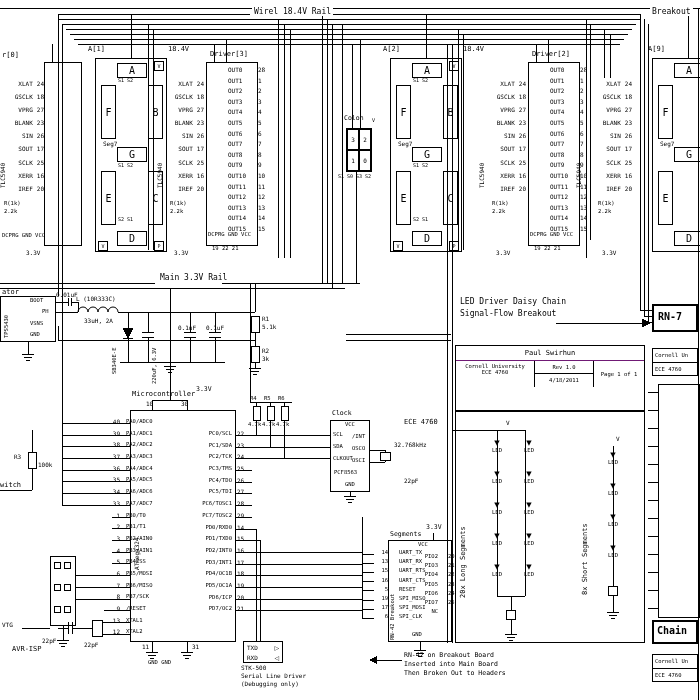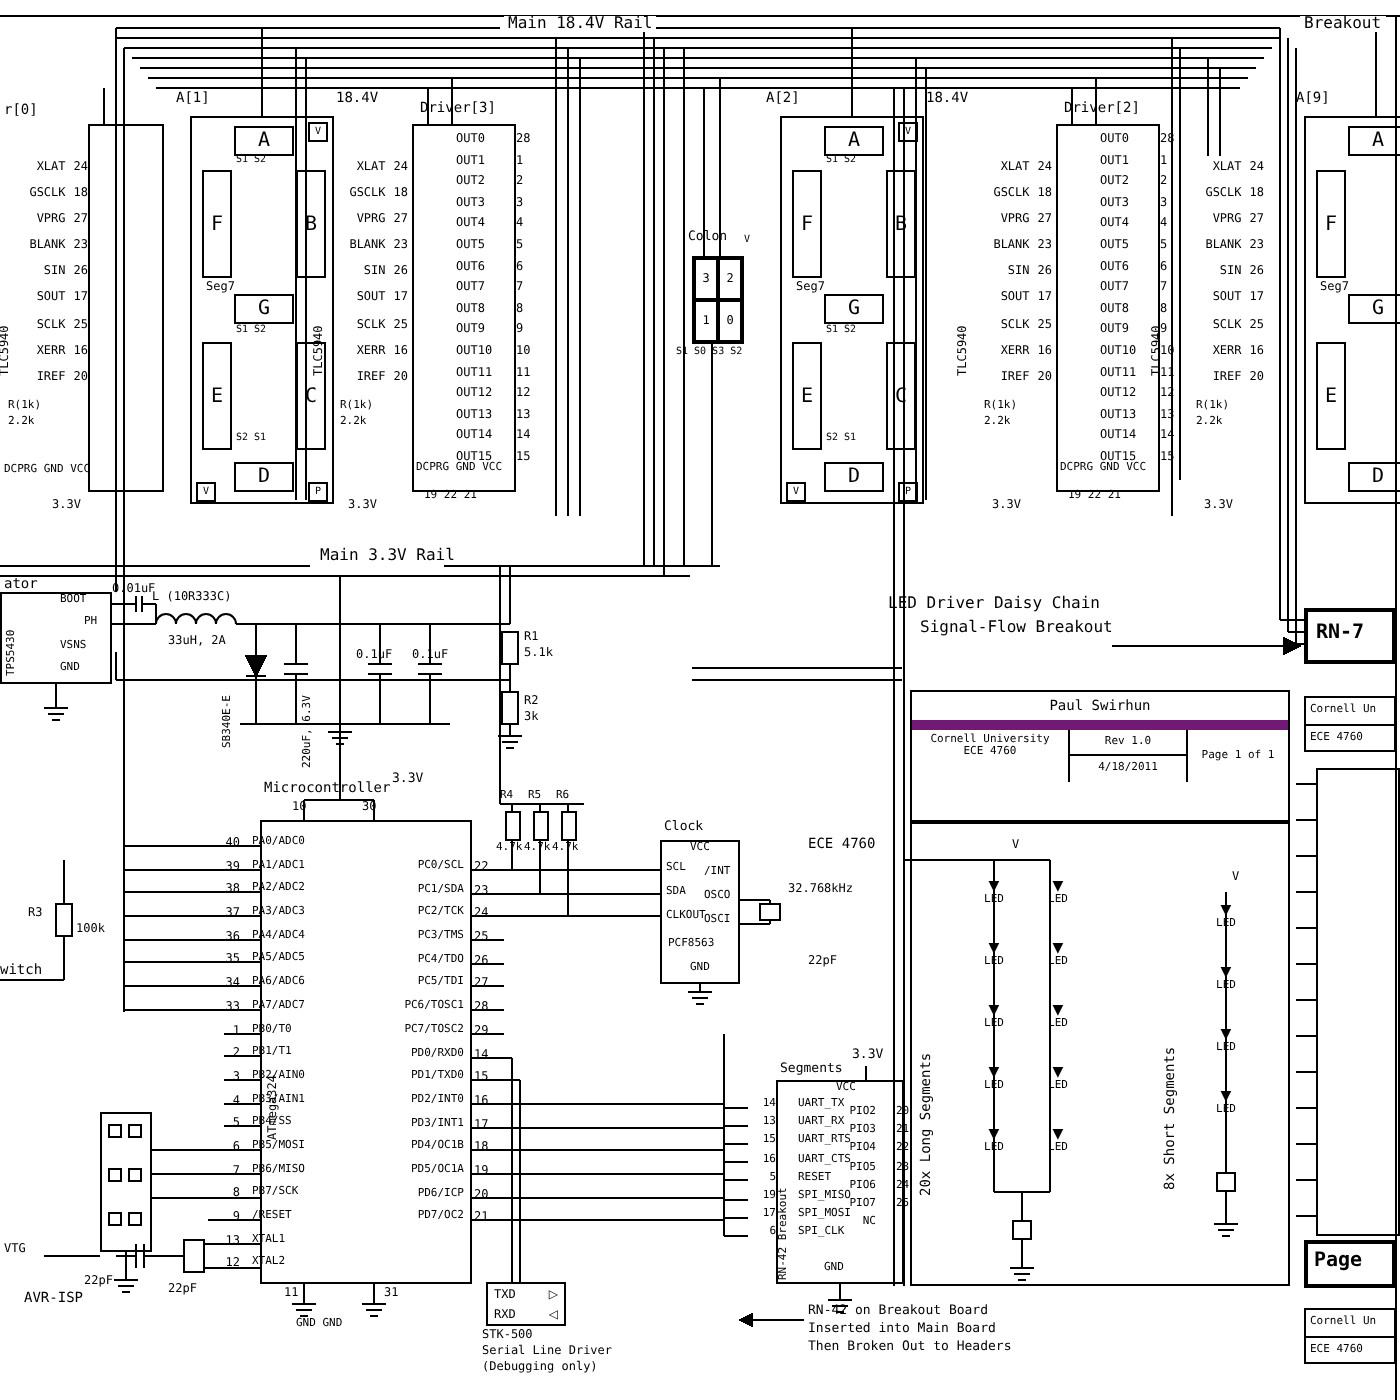--- a/index.html
+++ b/index.html
@@ -304,24 +304,24 @@
       <line x1="648" y1="500" x2="658" y2="500"></line>
         <line x1="648" y1="518" x2="658" y2="518"></line>
       <line x1="648" y1="536" x2="658" y2="536"></line>
         <line x1="648" y1="554" x2="658" y2="554"></line>
       <line x1="648" y1="572" x2="658" y2="572"></line>
         <line x1="648" y1="590" x2="658" y2="590"></line>
       <line x1="648" y1="608" x2="658" y2="608"></line>
     </g>
   </svg>
 
-  <div class="t s8 bgw" style="left:252px;top:8px">Main 18.4V Rail</div>
+  <div class="t s8 bgw" style="left:252px;top:8px">Wirel 18.4V Rail</div>
   <div class="t s8 bgw" style="left:650px;top:8px">Breakout</div>
   <div class="t s8 bgw" style="left:158px;top:274px">Main 3.3V Rail</div>
-  <div class="t s8" style="left:444px;top:298px">LED Driver Daisy Chain</div>
+  <div class="t s8" style="left:460px;top:298px">LED Driver Daisy Chain</div>
   <div class="t s8" style="left:460px;top:310px">Signal-Flow Breakout</div>
 
   <div class="t s7" style="left:2px;top:52px">r[0]</div>
   <div class="vt s6" style="left:0px;top:128px;height:60px">TLC5940</div>
   <div class="pincol" style="left:6px;top:80px;width:38px">
     <div class="drow">
         <span>XLAT</span>
         <span>24</span>
       </div>
       <div class="drow">
@@ -711,29 +711,29 @@
 
   <div class="box" style="left:652px;top:304px;width:46px;height:28px;border-width:2px">
     <div class="t s10 b" style="left:4px;top:6px">RN-7</div>
   </div>
   <div class="box" style="left:652px;top:348px;width:46px;height:28px">
     <div style="border-bottom:1px solid #000;height:13px;font-size:5.5px;line-height:13px;padding-left:2px">Cornell Un</div>
     <div style="height:13px;font-size:5.5px;line-height:13px;padding-left:2px">ECE 4760</div>
   </div>
   <div class="box" style="left:658px;top:384px;width:42px;height:234px"></div>
   <div class="box" style="left:652px;top:620px;width:46px;height:24px;border-width:2px">
-    <div class="t s10 b" style="left:3px;top:4px">Page</div>
+    <div class="t s10 b" style="left:3px;top:4px">Chain</div>
   </div>
   <div class="box" style="left:652px;top:654px;width:46px;height:28px">
     <div style="border-bottom:1px solid #000;height:13px;font-size:5.5px;line-height:13px;padding-left:2px">Cornell Un</div>
     <div style="height:13px;font-size:5.5px;line-height:13px;padding-left:2px">ECE 4760</div>
   </div>
 
   <div class="box" style="left:455px;top:345px;width:190px;height:66px">
-    <div style="height:14px;border-bottom:5px solid #701a75;display:flex;align-items:center;justify-content:center;font-size:7px">Paul Swirhun</div>
+    <div style="height:14px;border-bottom:1px solid #701a75;display:flex;align-items:center;justify-content:center;font-size:7px">Paul Swirhun</div>
     <div style="display:flex;height:26px;font-size:5.5px">
       <div style="width:78px;border-right:1px solid #000;text-align:center;padding-top:2px">
         <div>Cornell University</div>
         <div>ECE 4760</div>
       </div>
       <div style="width:58px;border-right:1px solid #000;text-align:center">
         <div style="border-bottom:1px solid #000;height:12px;line-height:12px">Rev 1.0</div>
         <div style="height:12px;line-height:12px">4/18/2011</div>
       </div>
       <div style="flex:1;display:flex;align-items:center;justify-content:center">Page 1 of 1</div>

